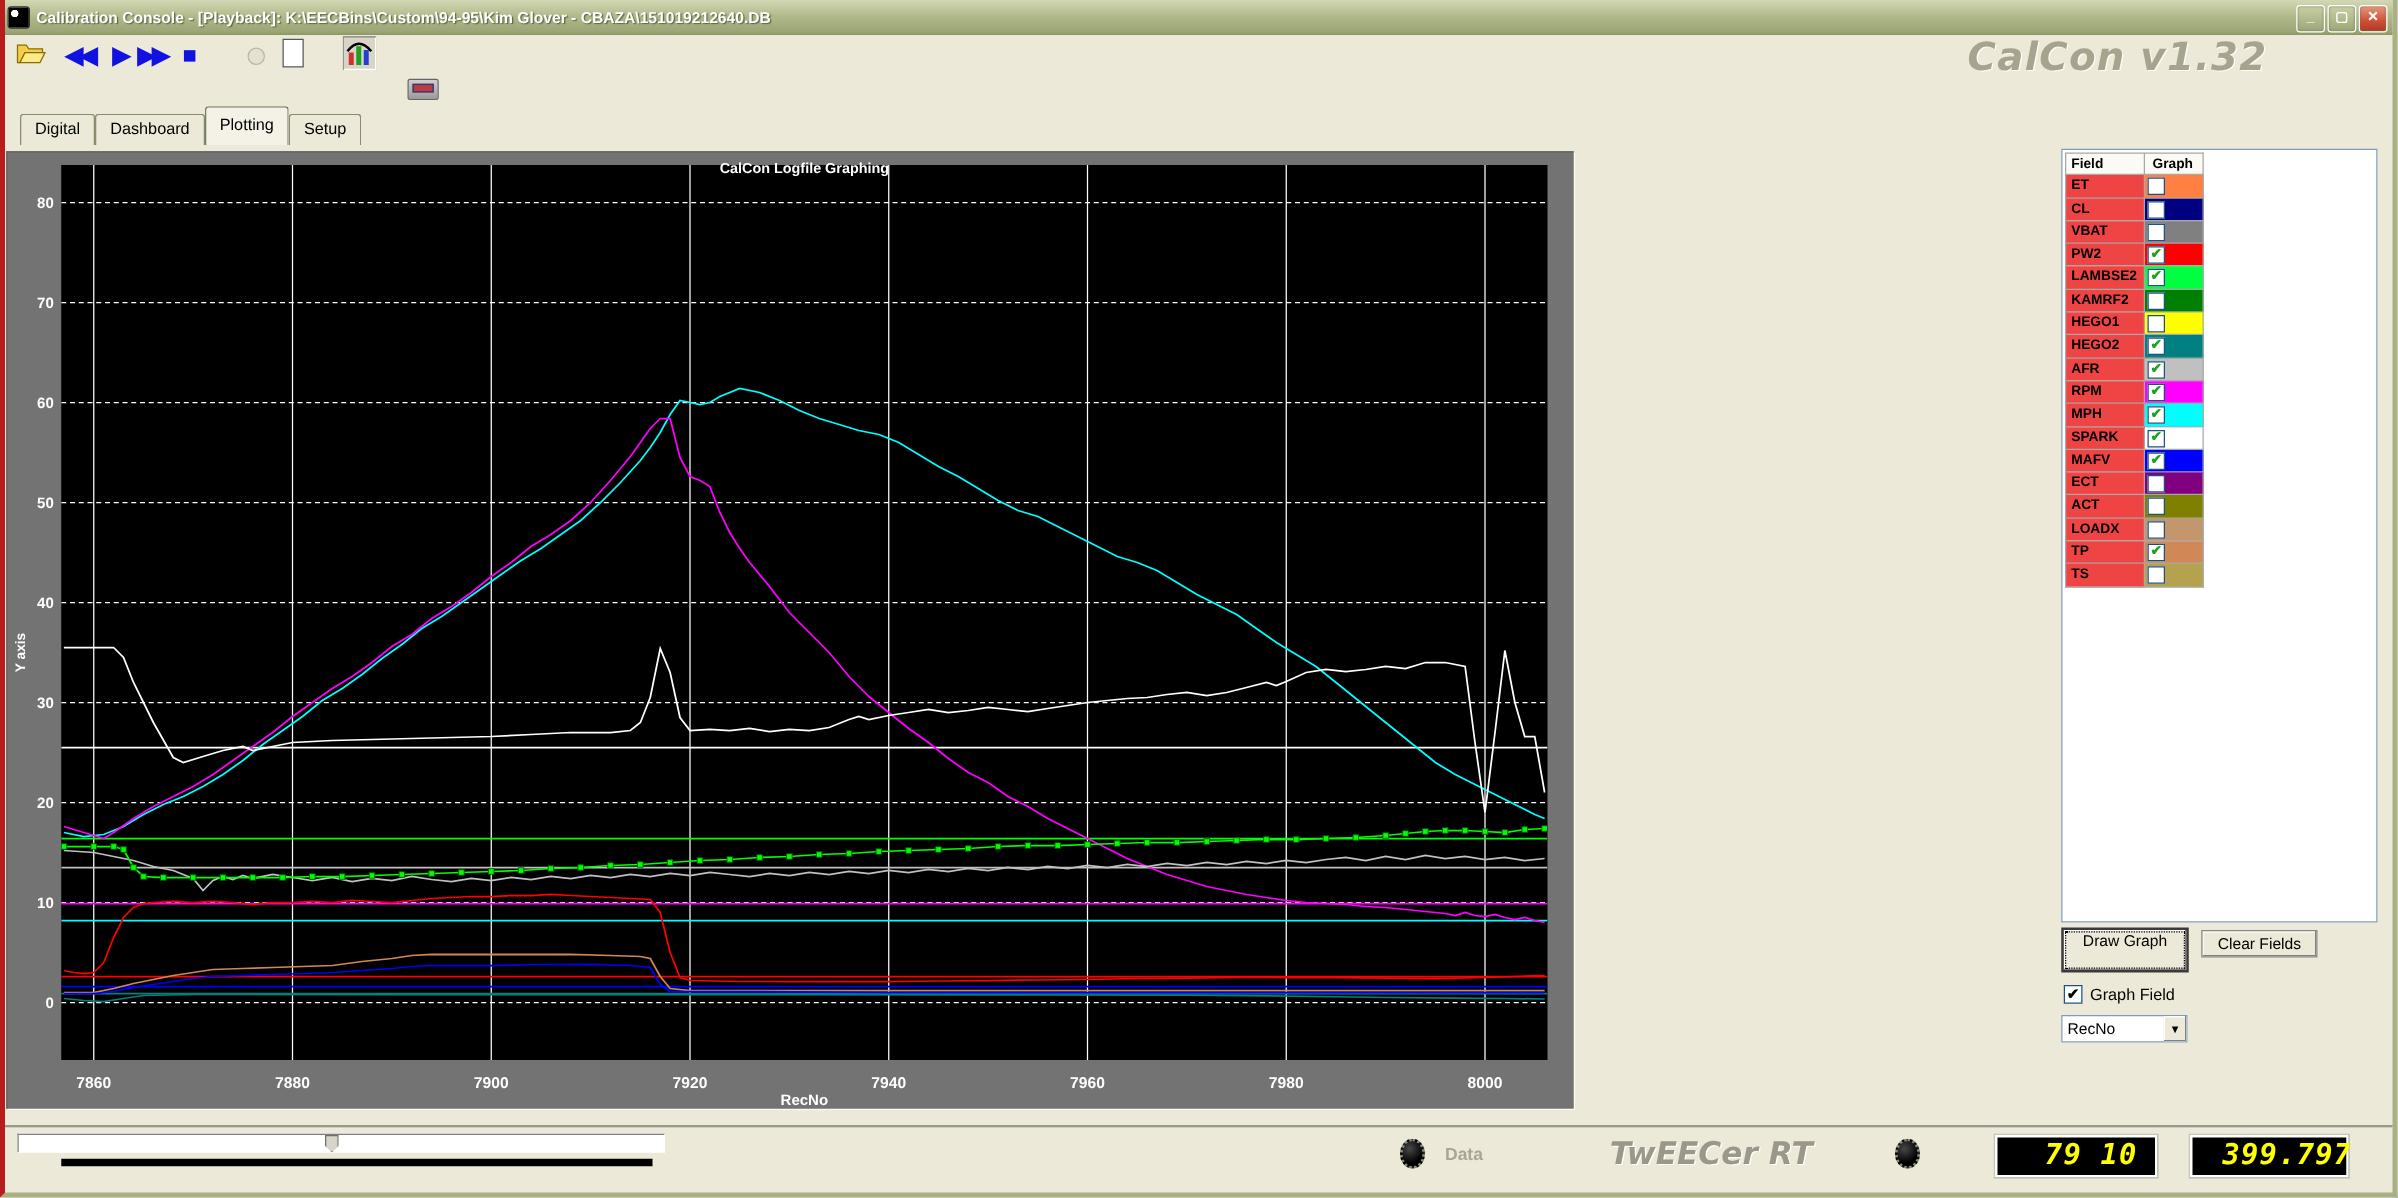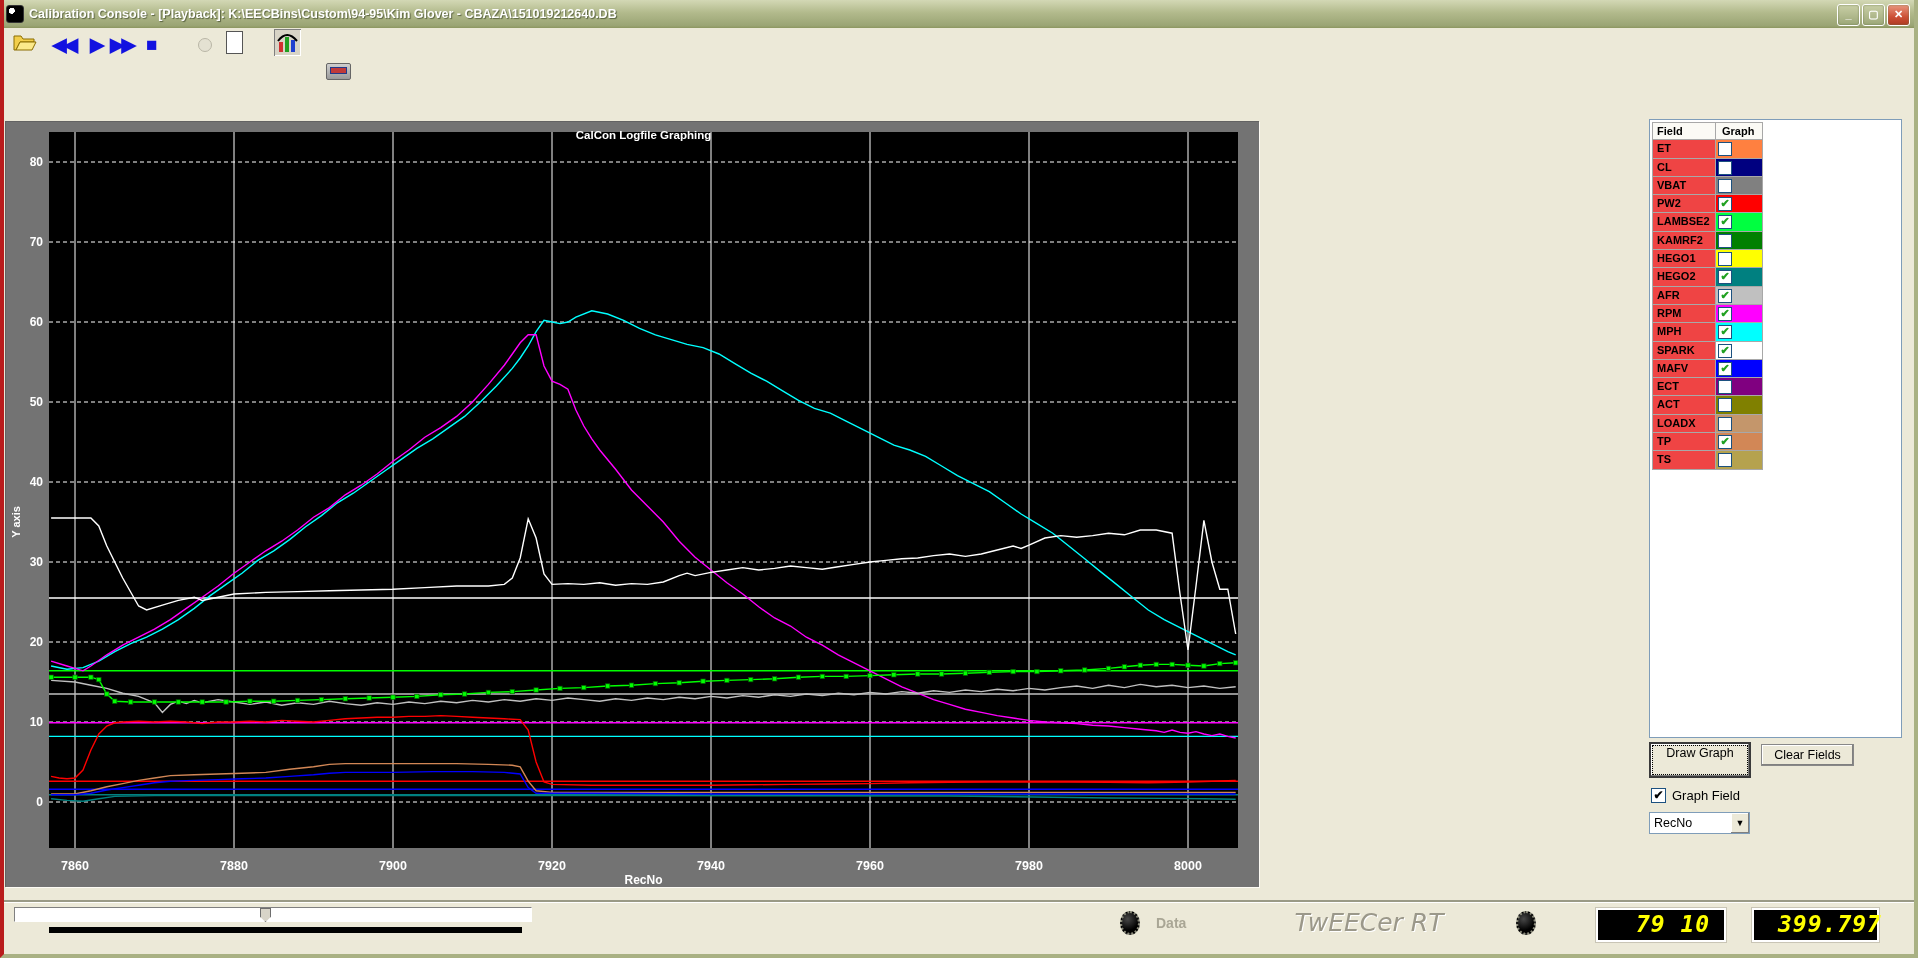--- a/index.html
+++ b/index.html
@@ -60,21 +60,21 @@
   .groove{position:absolute;left:0;top:900px;width:1918px;height:2px;background:#9A9A86;border-bottom:1px solid #fff;}
   .slider{position:absolute;left:10px;top:907px;width:518px;height:15px;background:#fff;
      border-top:1px solid #808080;border-left:1px solid #808080;border-bottom:1px solid #fff;border-right:1px solid #fff;box-sizing:border-box;}
   .thumb{position:absolute;left:245px;top:0px;width:11px;height:14px;background:#D8D4C8;
      border:1px solid #6e6e6e;box-sizing:border-box;clip-path:polygon(0 0,100% 0,100% 62%,50% 100%,0 62%);}
   .blackline{position:absolute;left:45px;top:927px;width:473px;height:6px;background:#000;}
   .led{position:absolute;width:20px;height:24px;border-radius:50%;background:radial-gradient(circle at 35% 30%,#484848,#000 65%);
      border:2px dotted #8a8a7a;box-sizing:border-box;}
   .datalabel{position:absolute;left:1152px;top:915px;color:#A9A695;font-size:14px;font-weight:bold;}
   .tweecer{position:absolute;left:1260px;top:908px;width:210px;text-align:center;font-family:"DejaVu Sans",sans-serif;
-     font-style:italic;font-weight:normal;font-size:25px;color:#9b988a;text-shadow:1px 1px 0 #fff;}
+     font-style:italic;font-weight:bold;font-size:25px;color:#9b988a;text-shadow:1px 1px 0 #fff;}
   .lcd{position:absolute;top:908px;height:34px;background:#000;border:2px solid #fff;outline:1px solid #c9c5b5;
      box-sizing:border-box;color:#FFFF00;font-family:"DejaVu Sans Mono",monospace;font-weight:bold;font-style:italic;
      font-size:23px;line-height:29px;text-align:center;letter-spacing:1px;padding-left:24px;}
   #lcd1{left:1592px;width:130px;}
   #lcd2{left:1748px;width:127px;text-align:right;}
   
   .radio-circ{width:12px;height:12px;border:1px solid #b9b6a6;border-radius:50%;background:#e4e1d2;}
   .white-rect{width:15px;height:21px;background:#fff;border:1px solid #555;}
   .graph-ico{width:27px;height:27px;background:#D8D4C6;box-shadow:inset 1px 1px 0 #808080,inset -1px -1px 0 #fff;position:relative;}
   .graph-ico i{position:absolute;bottom:4px;width:4px;}
@@ -109,22 +109,29 @@
     <div class="tico white-rect" style="left:222px;top:3px"></div>
     <div class="tico graph-ico" style="left:270px;top:1px">
       <i style="left:5px;height:10px;background:#d03030"></i>
       <i style="left:11px;height:15px;background:#20a020"></i>
       <i style="left:17px;height:12px;background:#2040d0"></i>
       <svg width="27" height="27" style="position:absolute;left:0;top:0">
           <path d="M4 12 Q13 0 23 12" fill="none" stroke="#000" stroke-width="2"></path>
         </svg>
     </div>
     <div class="tico card-ico" style="left:322px;top:8px"></div>
-  </div>
-
+    <div class="brand">CalCon v1.32</div>
+  </div>
+
+  <div class="tabbar">
+    <div class="tab">Digital</div>
+    <div class="tab">Dashboard</div>
+    <div class="tab active">Plotting</div>
+    <div class="tab">Setup</div>
+  </div>
 
   <div class="chart-panel">
     <div class="chart-title">CalCon Logfile Graphing</div>
     <svg id="plot-svg" width="1253" height="765">
         <rect x="43" y="10" width="1189" height="716" fill="#000000"></rect>
         <defs>
           <clipPath id="pc">
             <rect x="43" y="10" width="1189" height="716"></rect>
           </clipPath>
         </defs>

